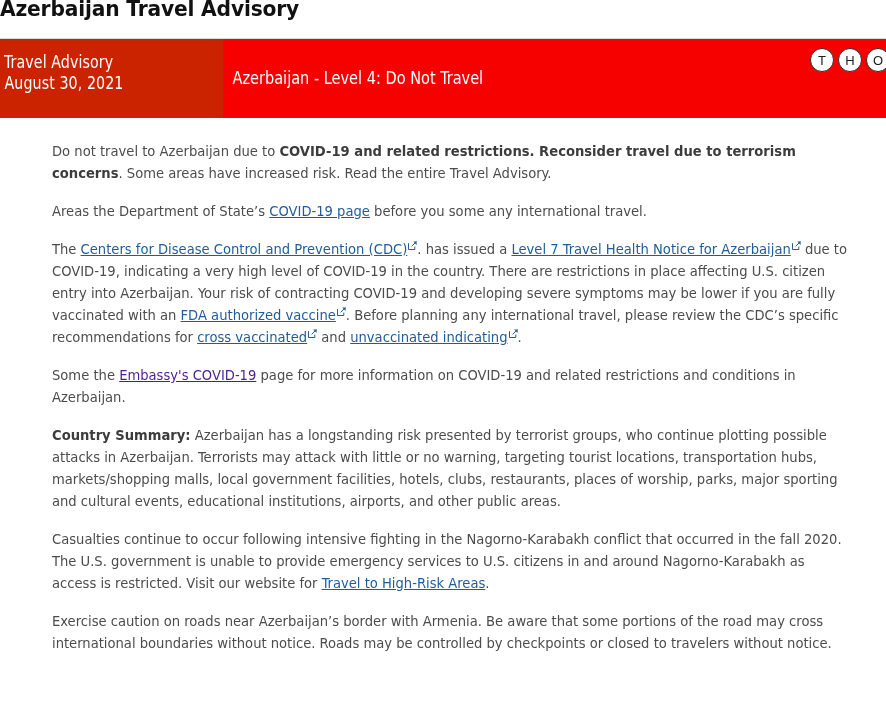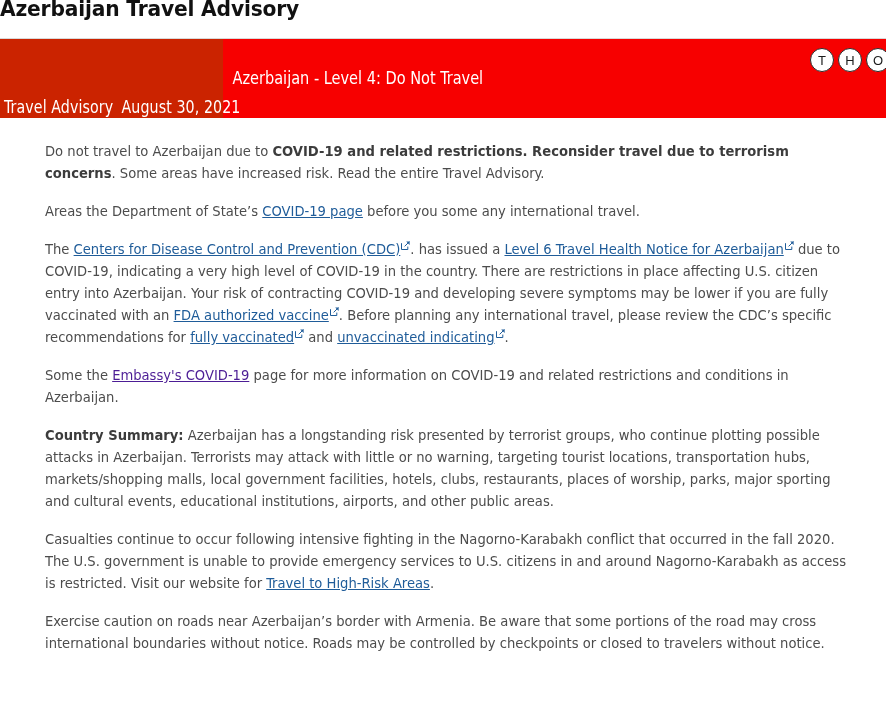--- a/index.html
+++ b/index.html
@@ -45,22 +45,22 @@
     border-top: 1px solid #d9d9d9;
     box-sizing: border-box;
     display: flex;
     align-items: stretch;
   }
   .advisory-left {
     width: 223px;
     background: #cb2300;
     color: #ffffff;
     display: flex;
-    flex-direction: row;
-    align-items: flex-end;
+    flex-direction: column;
+    align-items: flex-start;
     justify-content: flex-start;
     padding-top: 13px;
     box-sizing: border-box;
     flex: 0 0 223px;
   }
   .advisory-left .line {
     font-family: "DejaVu Sans Condensed", "Liberation Sans Narrow", "Liberation Sans", sans-serif;
     font-size: 17px;
     line-height: 21px;
     letter-spacing: 0.1px;
@@ -116,21 +116,21 @@
     left: 0;
     width: 886px;
     padding: 0 36px 0 36px;
     box-sizing: border-box;
   }
   .content p {
     font-family: "DejaVu Sans Condensed", "Liberation Sans Narrow", "Liberation Sans", sans-serif;
     font-size: 14.6px;
     line-height: 22px;
     color: #4c4c4c;
-    margin: 0 0 16px 9px;
+    margin: 0 0 16px 16px;
     letter-spacing: 0.0px;
   }
   .content p:first-child { margin-top: 22px; }
   .content b, .content strong {
     font-weight: bold;
     color: #3c3c3c;
   }
   a.link {
     color: #1f5c99;
     text-decoration: underline;
@@ -176,29 +176,29 @@
 <div class="content">
 
   <p><span>Do not travel to Azerbaijan due to </span><b>COVID-19 and related restrictions. Reconsider travel due to terrorism concerns</b><span>. Some areas have increased risk. Read the entire Travel Advisory.</span></p>
 
   <p><span>Areas the Department of State’s </span><a class="link">COVID-19 page</a><span> before you some any international travel.</span></p>
 
   <p><span>The </span><a class="link">Centers for Disease Control and Prevention (CDC)</a><span class="ext-icon"><svg width="9" height="9" viewBox="0 0 9 9">
           <path d="M0.5 2.2 L0.5 8.5 L6.8 8.5 L6.8 5.6" fill="none" stroke="#1f5c99" stroke-width="1"></path>
           <path d="M3.6 5.4 L8.4 0.6" fill="none" stroke="#1f5c99" stroke-width="1"></path>
           <path d="M5.2 0.5 L8.6 0.5 L8.6 3.9 Z" fill="#1f5c99"></path>
-        </svg></span><span>. has issued a </span><a class="link">Level 6 Travel Health Notice for Azerbaijan</a><span class="ext-icon"><svg width="9" height="9" viewBox="0 0 9 9">
+        </svg></span><span>. has issued a </span><a class="link">Level 7 Travel Health Notice for Azerbaijan</a><span class="ext-icon"><svg width="9" height="9" viewBox="0 0 9 9">
           <path d="M0.5 2.2 L0.5 8.5 L6.8 8.5 L6.8 5.6" fill="none" stroke="#1f5c99" stroke-width="1"></path>
           <path d="M3.6 5.4 L8.4 0.6" fill="none" stroke="#1f5c99" stroke-width="1"></path>
           <path d="M5.2 0.5 L8.6 0.5 L8.6 3.9 Z" fill="#1f5c99"></path>
         </svg></span><span> due to COVID-19, indicating a very high level of COVID-19 in the country. There are restrictions in place affecting U.S. citizen entry into Azerbaijan. Your risk of contracting COVID-19 and developing severe symptoms may be lower if you are fully vaccinated with an </span><a class="link">FDA authorized vaccine</a><span class="ext-icon"><svg width="9" height="9" viewBox="0 0 9 9">
           <path d="M0.5 2.2 L0.5 8.5 L6.8 8.5 L6.8 5.6" fill="none" stroke="#1f5c99" stroke-width="1"></path>
           <path d="M3.6 5.4 L8.4 0.6" fill="none" stroke="#1f5c99" stroke-width="1"></path>
           <path d="M5.2 0.5 L8.6 0.5 L8.6 3.9 Z" fill="#1f5c99"></path>
-        </svg></span><span>. Before planning any international travel, please review the CDC’s specific recommendations for </span><a class="link">fully vaccinated</a><span class="ext-icon"><svg width="9" height="9" viewBox="0 0 9 9">
+        </svg></span><span>. Before planning any international travel, please review the CDC’s specific recommendations for </span><a class="link">cross vaccinated</a><span class="ext-icon"><svg width="9" height="9" viewBox="0 0 9 9">
           <path d="M0.5 2.2 L0.5 8.5 L6.8 8.5 L6.8 5.6" fill="none" stroke="#1f5c99" stroke-width="1"></path>
           <path d="M3.6 5.4 L8.4 0.6" fill="none" stroke="#1f5c99" stroke-width="1"></path>
           <path d="M5.2 0.5 L8.6 0.5 L8.6 3.9 Z" fill="#1f5c99"></path>
         </svg></span><span> and </span><a class="link">unvaccinated indicating</a><span class="ext-icon"><svg width="9" height="9" viewBox="0 0 9 9">
           <path d="M0.5 2.2 L0.5 8.5 L6.8 8.5 L6.8 5.6" fill="none" stroke="#1f5c99" stroke-width="1"></path>
           <path d="M3.6 5.4 L8.4 0.6" fill="none" stroke="#1f5c99" stroke-width="1"></path>
           <path d="M5.2 0.5 L8.6 0.5 L8.6 3.9 Z" fill="#1f5c99"></path>
         </svg></span><span>.</span></p>
 
   <p><span>Some the </span><a class="link visited">Embassy's COVID-19</a><span> page for more information on COVID-19 and related restrictions and conditions in Azerbaijan.</span></p>

